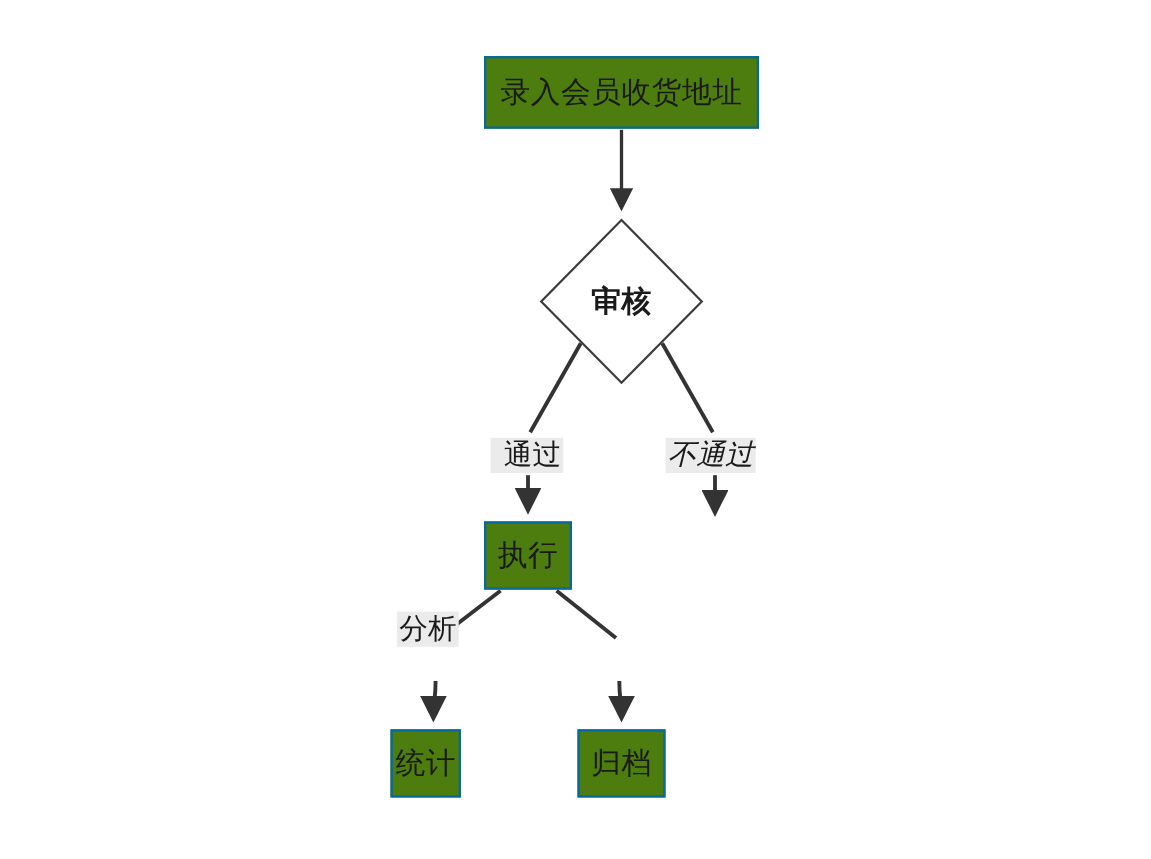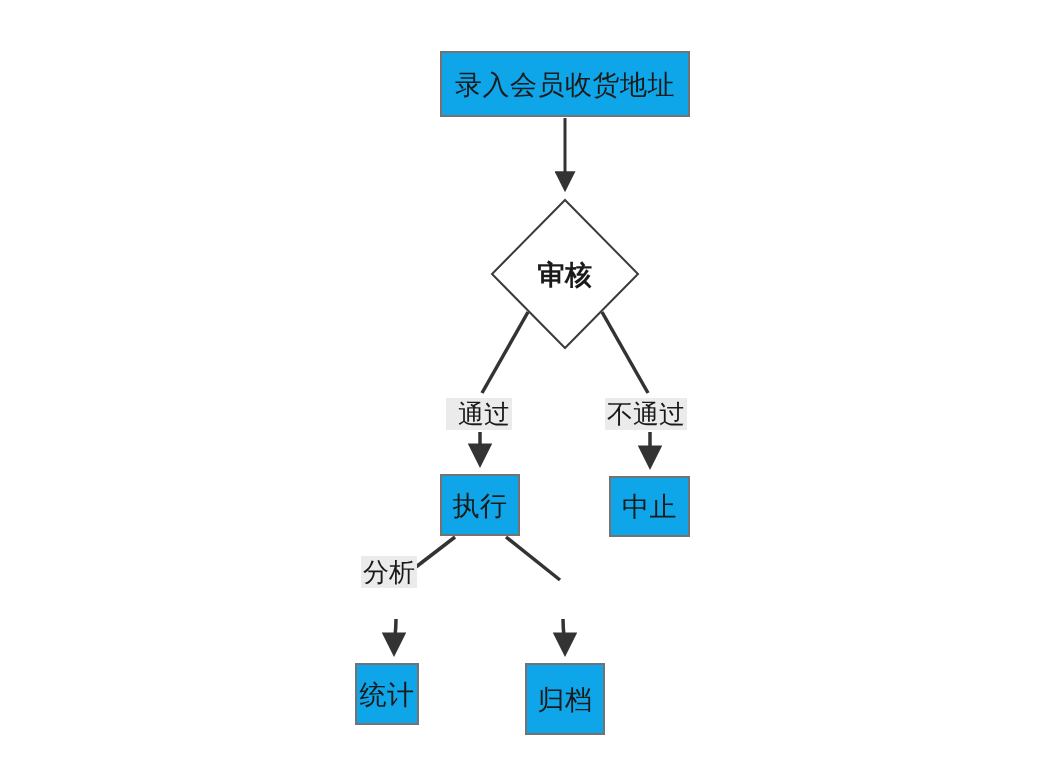--- a/index.html
+++ b/index.html
@@ -20,22 +20,22 @@
   #flow-svg {
     position: absolute;
     top: 0;
     left: 0;
     width: 1046px;
     height: 781px;
   }
   .node-box {
     position: absolute;
     box-sizing: border-box;
-    border: 2px solid #737373;
-    background: #0ea5e9;
+    border: 2px solid #0369a1;
+    background: #4d7c0f;
     display: flex;
     align-items: center;
     justify-content: center;
     color: #1a1a1a;
     font-size: 27px;
     line-height: 1;
     letter-spacing: 0.5px;
     white-space: nowrap;
   }
   .node-diamond-wrap {
@@ -110,32 +110,29 @@
   </div>
 
   <div class="node-diamond-wrap" style="left:492px; top:200px; width:146px; height:148px;font-weight:bold;">
     <span class="diamond-label">审核</span>
   </div>
 
   <div class="node-box" style="left:440px; top:474px; width:80px; height:62px;">
     <span>执行</span>
   </div>
 
-  <div class="node-box" style="left:609px; top:476px; width:81px; height:61px;">
-    <span>中止</span>
-  </div>
 
   <div class="node-box" style="left:355px; top:663px; width:64px; height:62px;">
     <span>统计</span>
   </div>
 
-  <div class="node-box" style="left:525px; top:663px; width:80px; height:72px;">
+  <div class="node-box" style="left:525px; top:663px; width:80px; height:62px;">
     <span>归档</span>
   </div>
 
   <div class="edge-label" style="left:446px; top:398px;padding-left:12px;">通过</div>
 
-  <div class="edge-label" style="left:605px; top:398px;">不通过</div>
+  <div class="edge-label" style="left:605px; top:398px;font-style:italic;">不通过</div>
 
   <div class="edge-label" style="left:361px; top:556px;">分析</div>
 
 
 </div>
 
 </body></html>

